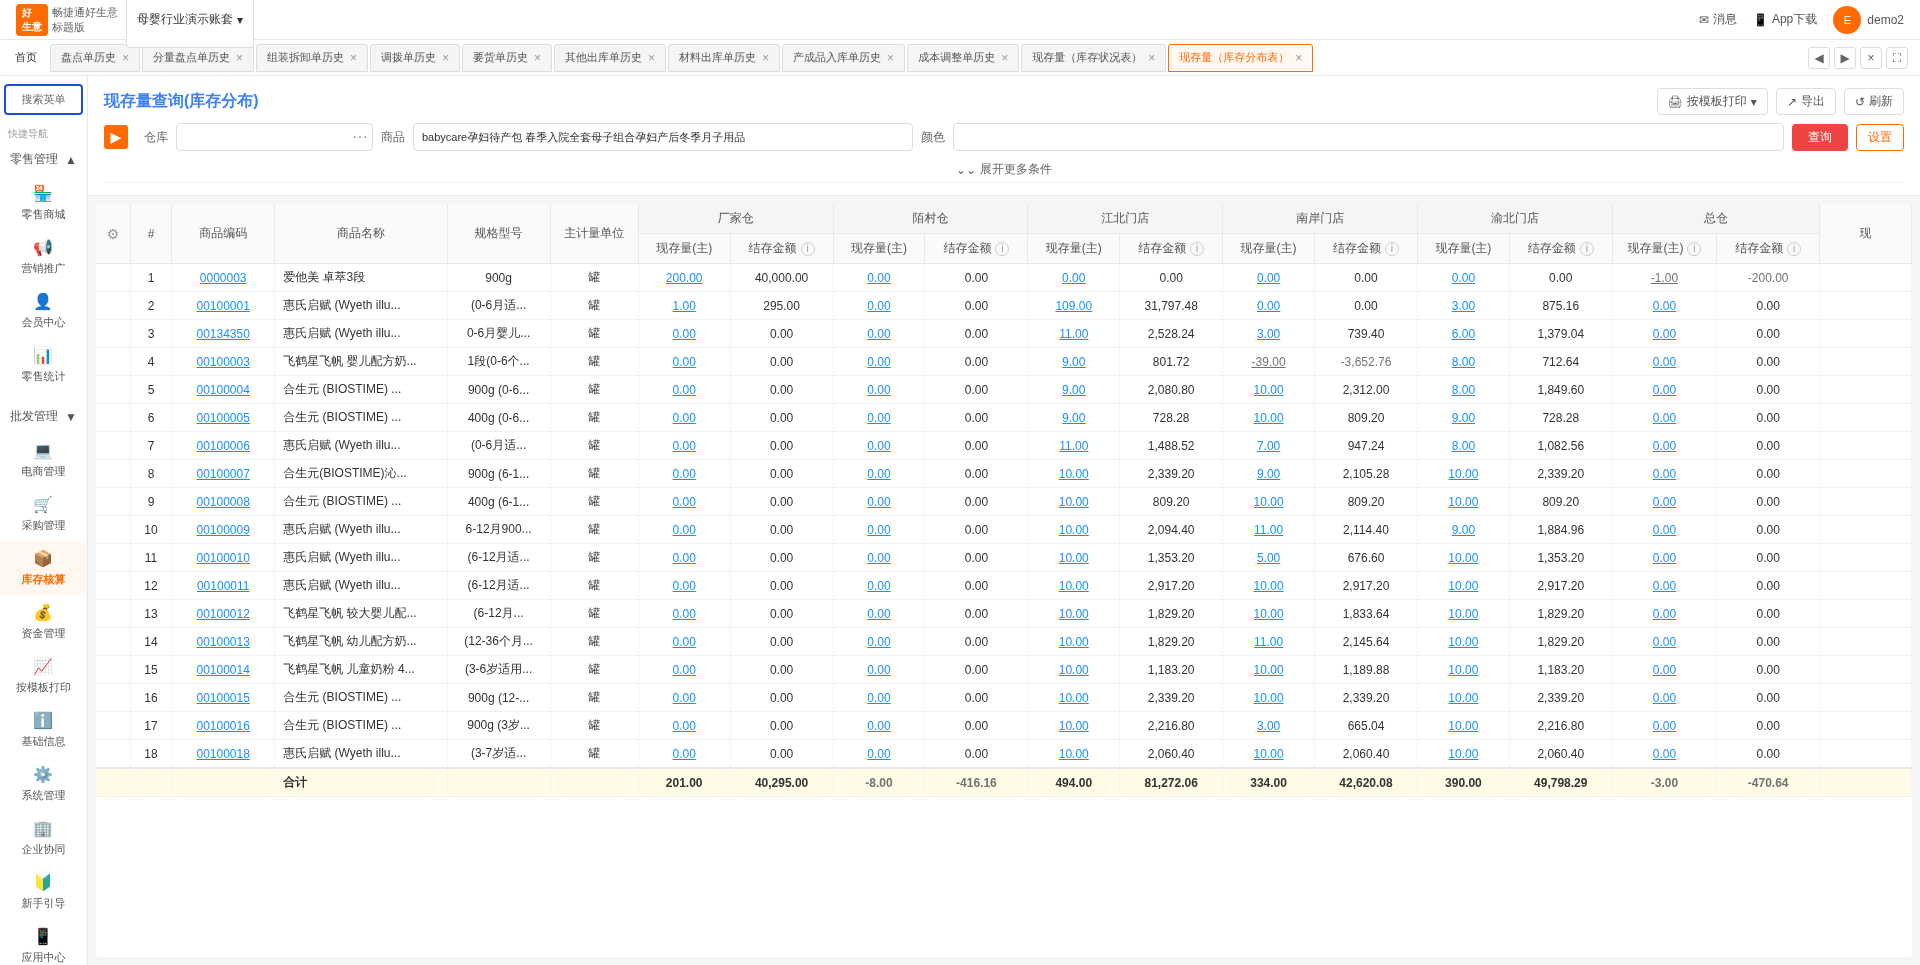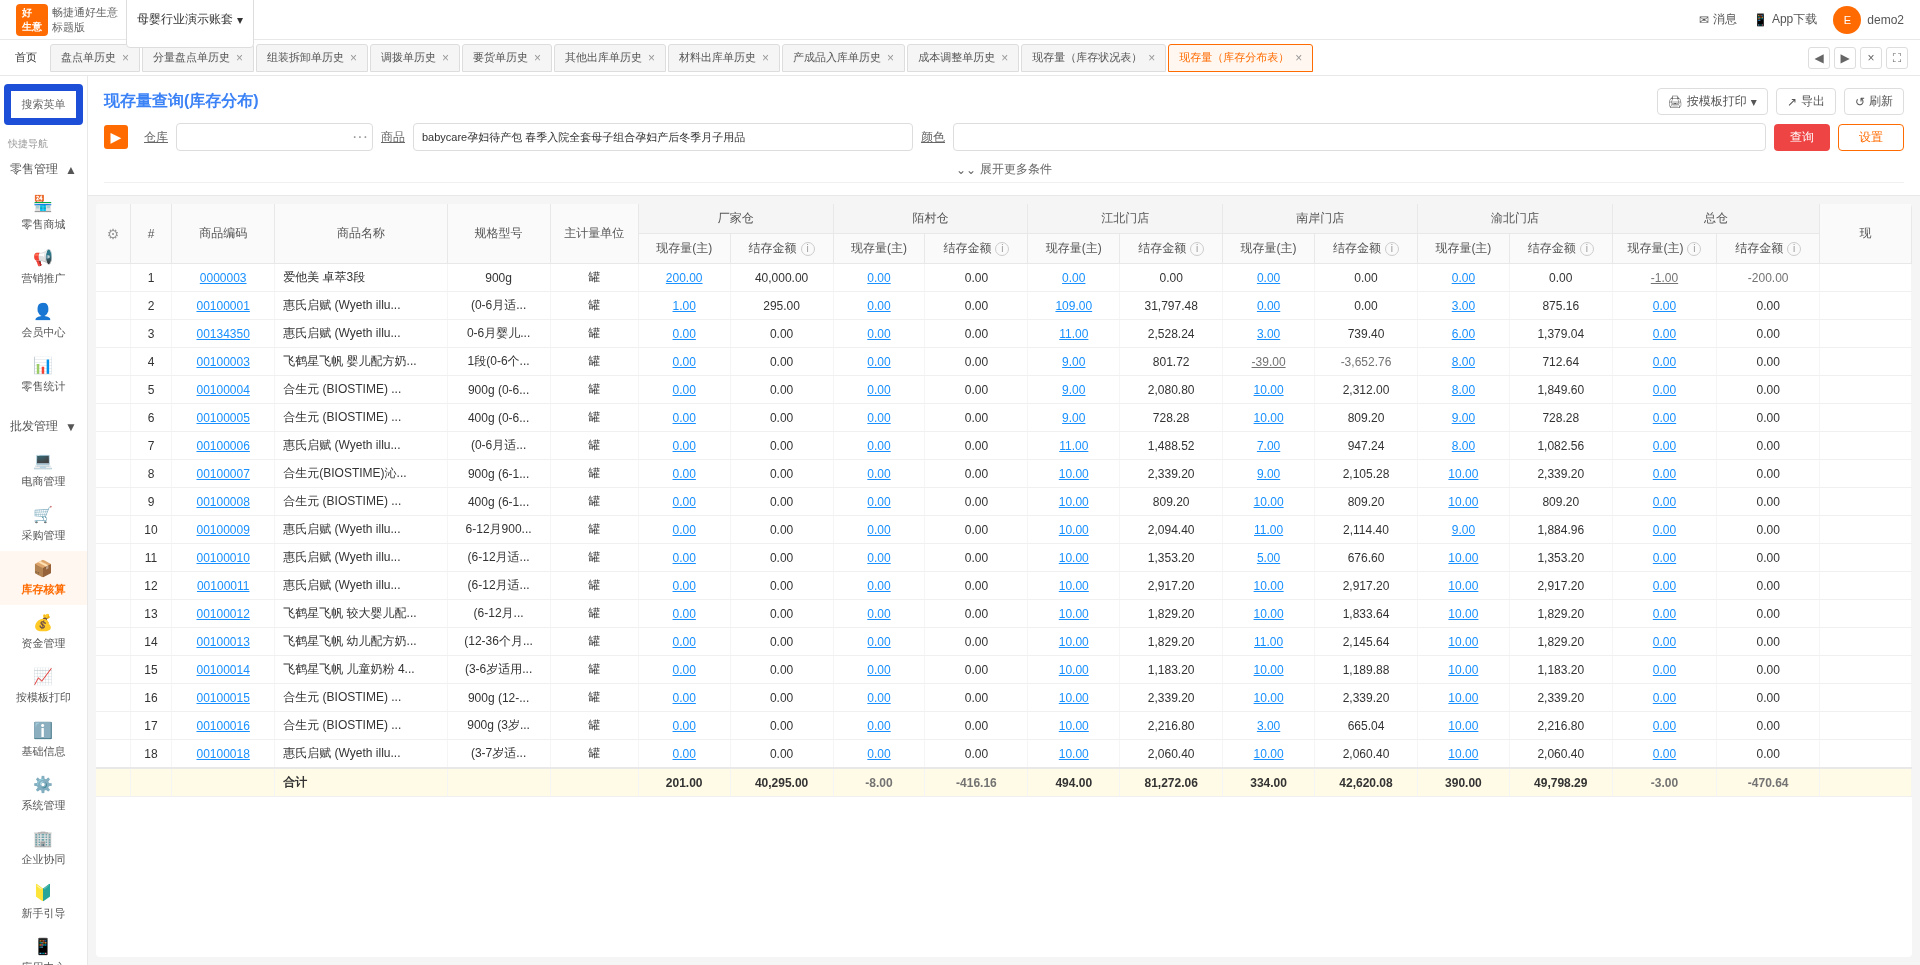--- a/index.html
+++ b/index.html
@@ -27,40 +27,40 @@
     .tab-nav-btn { width: 22px; height: 22px; border: 1px solid #ddd; border-radius: 3px; display: flex; align-items: center; justify-content: center; cursor: pointer; color: #666; font-size: 12px; }
     
     
     .main-layout { display: flex; height: calc(965px - 76px); }
     
     
     .sidebar { width: 88px; background: #fff; border-right: 1px solid #e8e8e8; display: flex; flex-direction: column; overflow-y: auto; flex-shrink: 0; }
     .sidebar::-webkit-scrollbar { width: 4px; }
     .sidebar::-webkit-scrollbar-thumb { background: #ddd; border-radius: 2px; }
     .sidebar-search { padding: 8px 4px; }
-    .sidebar-search-btn { width: 100%; padding: 6px 4px; background: #fff; border: 7px solid #1d4ed8; border-radius: 4px; cursor: pointer; font-size: 11px; color: #666; text-align: center; }
+    .sidebar-search-btn { width: 100%; padding: 6px 4px; background: #fff; border: 2px solid #1d4ed8; border-radius: 4px; cursor: pointer; font-size: 11px; color: #666; text-align: center; }
     .sidebar-nav-label { font-size: 10px; color: #999; padding: 4px 8px 2px; }
     .sidebar-item { padding: 8px 6px; display: flex; flex-direction: column; align-items: center; cursor: pointer; gap: 4px; font-size: 11px; color: #555; }
     .sidebar-item.active { color: #ff6b00; background: #fff7f0; font-weight: bold; }
     .sidebar-item .icon { font-size: 16px; }
     .sidebar-divider { height: 1px; background: #f0f0f0; margin: 4px 0; }
     .sidebar-item-with-arrow { display: flex; align-items: center; justify-content: space-between; padding: 8px 10px; cursor: pointer; font-size: 12px; color: #555; }
     
     
     .content-area { flex: 1; display: flex; flex-direction: column; overflow: hidden; background: #f5f5f5; }
     
     
     .page-header { background: #fff; padding: 12px 16px 8px; border-bottom: 1px solid #e8e8e8; }
     .page-title-row { display: flex; align-items: center; justify-content: space-between; margin-bottom: 8px; }
     .page-title { font-size: 16px; font-weight: bold; color: #3b82f6; }
     .page-actions { display: flex; align-items: center; gap: 8px; }
     .btn-icon { display: flex; align-items: center; gap: 4px; padding: 4px 10px; border: 1px solid #ddd; border-radius: 4px; cursor: pointer; font-size: 12px; color: #555; background: #fff; }
     .btn-orange { background: #ef4444; color: white; border: none; padding: 5px 16px; border-radius: 4px; cursor: pointer; font-size: 12px; }
-    .btn-outline-orange { background: #fff; color: #ff6b00; border: 1px solid #ff6b00; padding: 4px 20px; border-radius: 4px; cursor: pointer; font-size: 12px; }
-    .filter-label { font-size: 12px; color: #666; white-space: nowrap; text-decoration: underline; }
+    .btn-outline-orange { background: #fff; color: #ff6b00; border: 1px solid #ff6b00; padding: 4px 11px; border-radius: 4px; cursor: pointer; font-size: 12px; }
+    .filter-label { font-size: 12px; color: #666; white-space: nowrap; }
     .filter-input { display: flex; align-items: center; border: 1px solid #ddd; border-radius: 4px; background: #fff; height: 28px; overflow: hidden; }
     .filter-input input { border: none; outline: none; padding: 0 8px; font-size: 12px; color: #333; background: transparent; min-width: 60px; }
     .expand-more { display: flex; align-items: center; gap: 4px; color: #666; cursor: pointer; font-size: 12px; padding: 4px 8px; }
     .product-input { flex: 1; max-width: 500px; }
     .product-input input { width: 300px; }
     
     
     .table-container { flex: 1; overflow: auto; background: #fff; margin: 8px; border-radius: 4px; }
     .table-container::-webkit-scrollbar { height: 8px; width: 8px; }
     .table-container::-webkit-scrollbar-thumb { background: #ccc; border-radius: 4px; }

